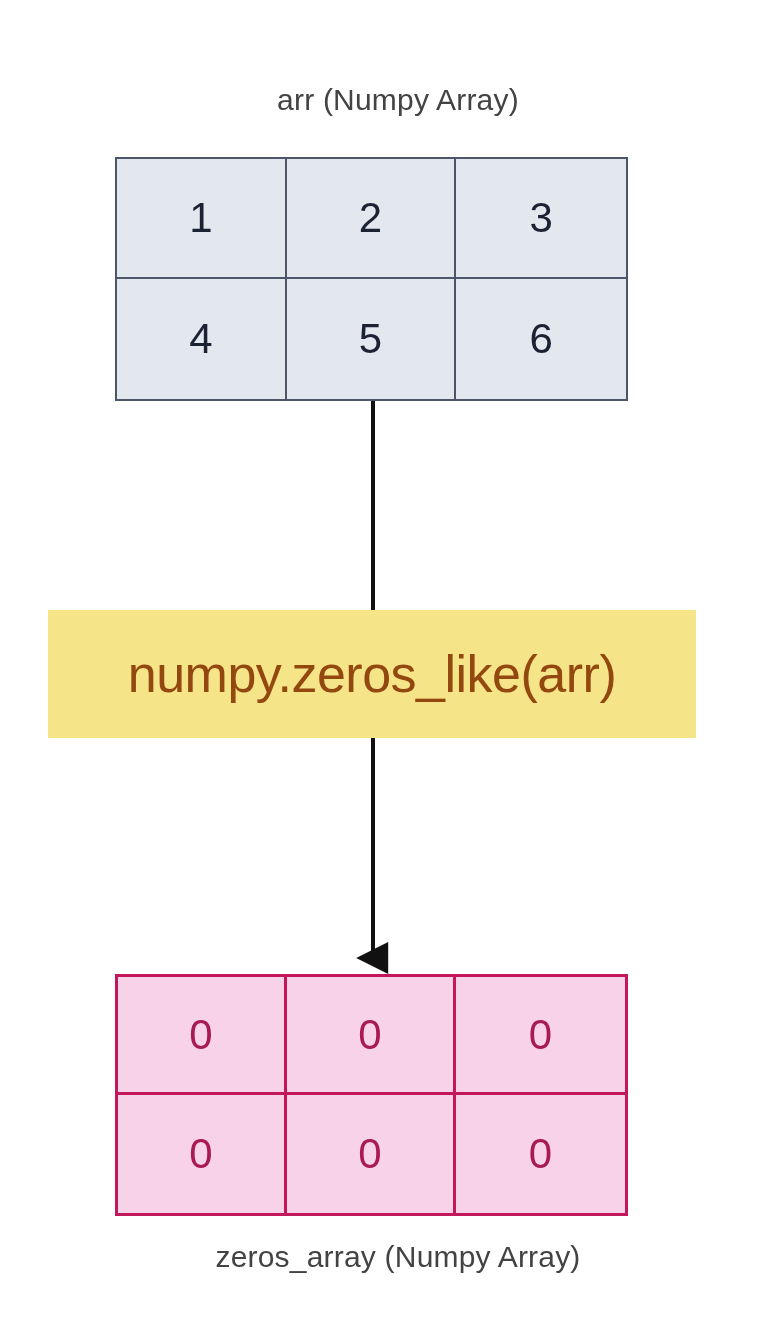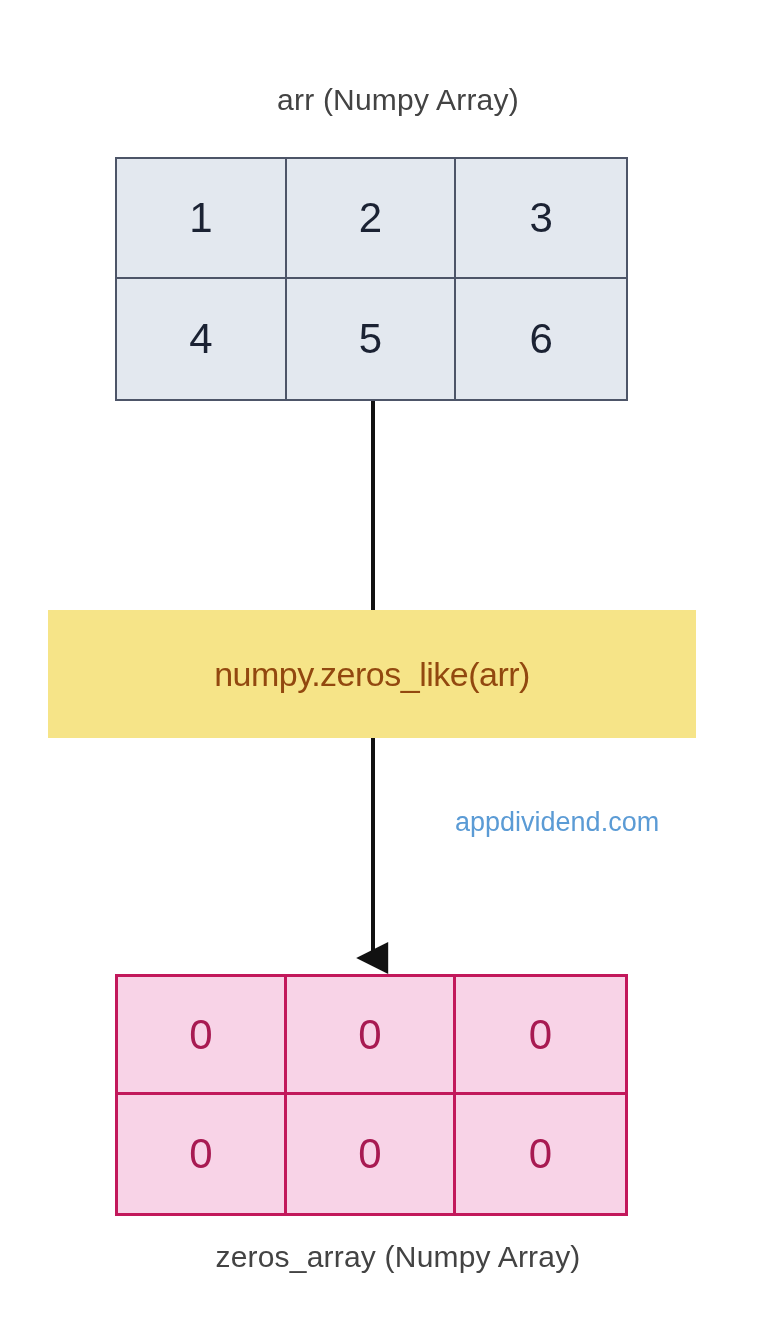--- a/index.html
+++ b/index.html
@@ -95,21 +95,21 @@
     top: 598px;
     width: 648px;
     height: 128px;
     background: #f6e488;
     display: flex;
     align-items: center;
     justify-content: center;
   }
   #op-label {
     color: #92480f;
-    font-size: 34px;
+    font-size: 52px;
     font-weight: 400;
     letter-spacing: -0.5px;
     white-space: nowrap;
   }
 
   
   .connector {
     position: absolute;
     left: 0;
     top: 0;
@@ -152,21 +152,20 @@
       </marker>
     </defs>
     <line x1="373" y1="389" x2="373" y2="598" stroke="#111111" stroke-width="4"></line>
     <line x1="373" y1="726" x2="373" y2="946" stroke="#111111" stroke-width="4" marker-end="url(#arrowhead)"></line>
   </svg>
 
   <div id="op-box">
     <span id="op-label">numpy.zeros_like(arr)</span>
   </div>
 
-  <div id="watermark">appdividend.com</div>
 
   <div class="array-table" id="zeros-table">
     <div class="array-cell">0</div>
     <div class="array-cell">0</div>
     <div class="array-cell">0</div>
     <div class="array-cell">0</div>
     <div class="array-cell">0</div>
     <div class="array-cell">0</div>
   </div>
 

